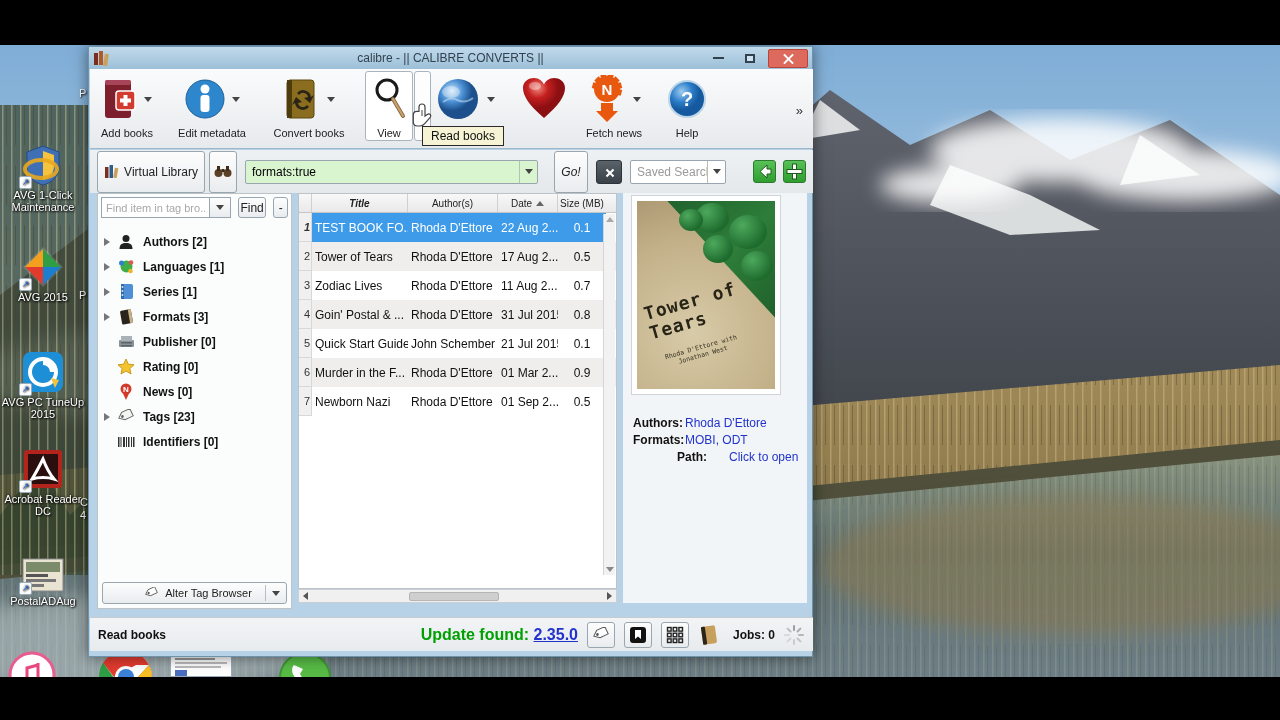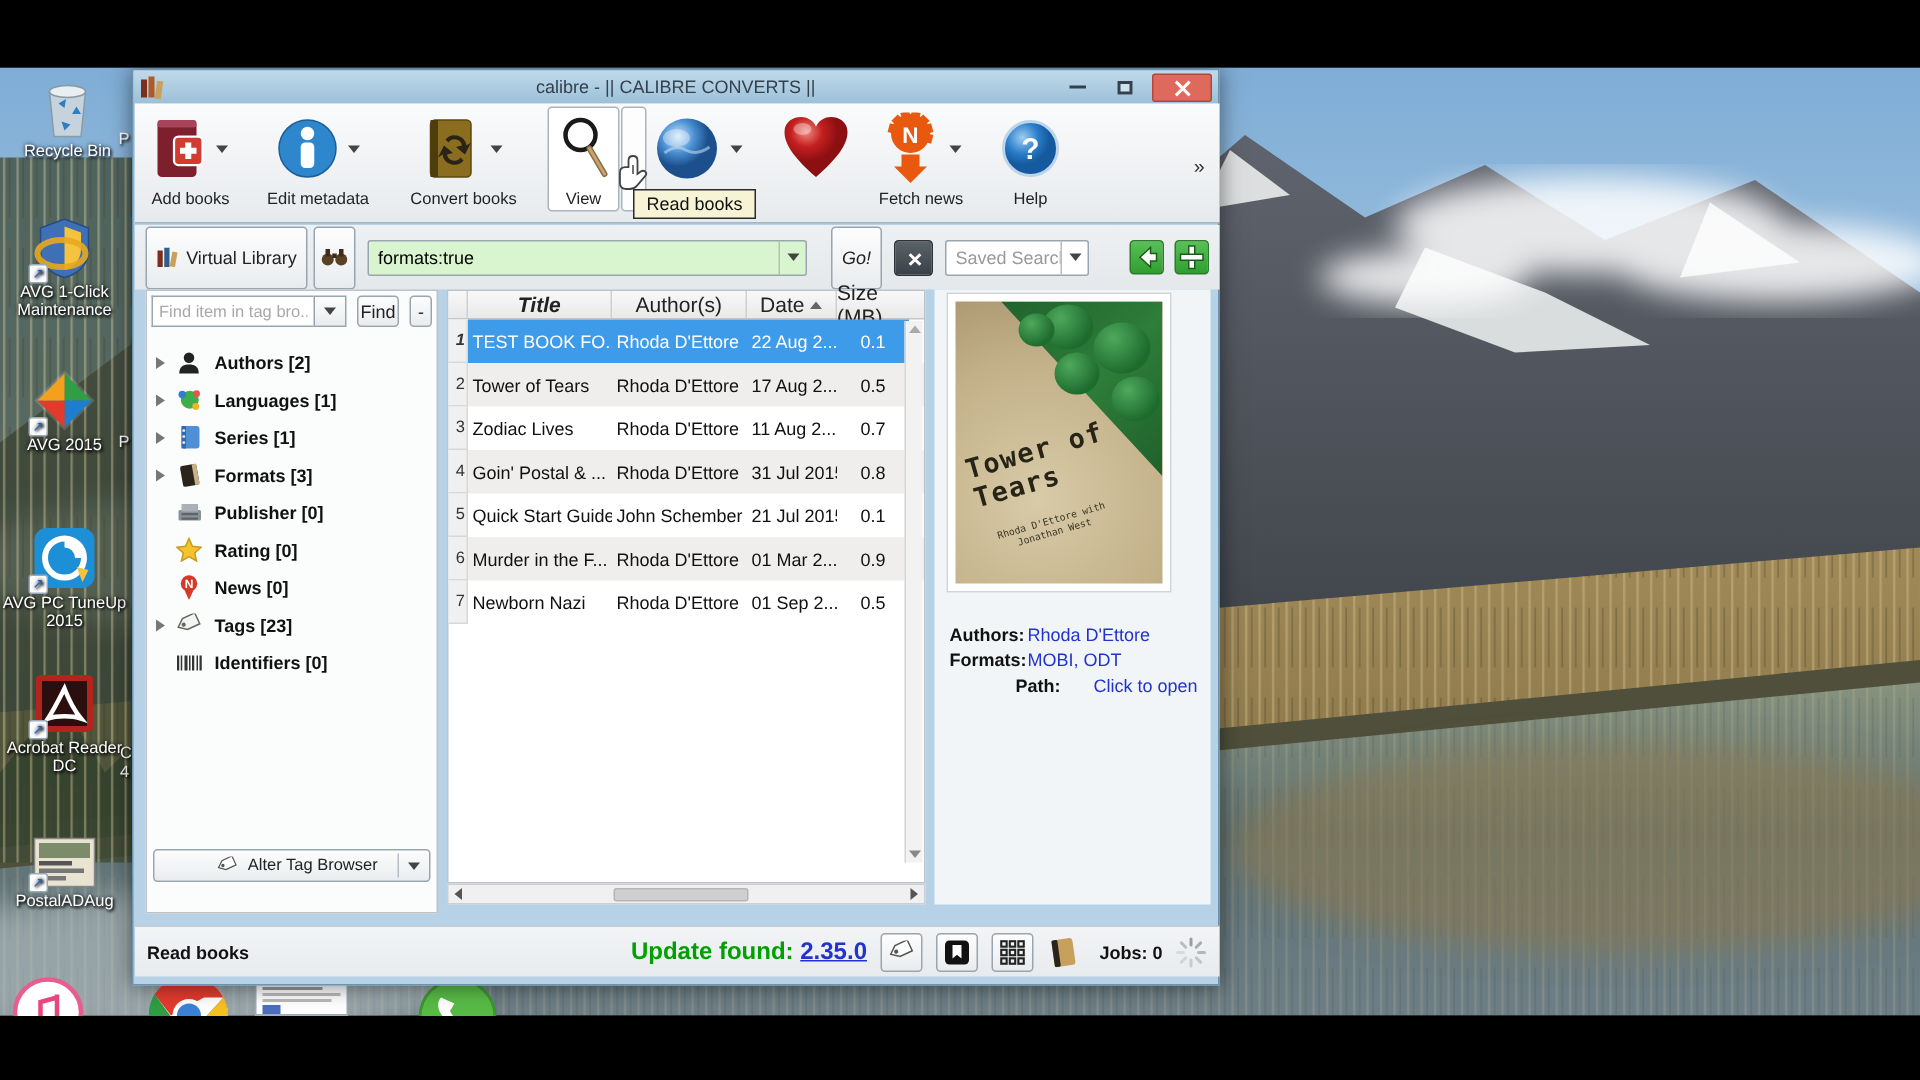--- a/index.html
+++ b/index.html
@@ -91,29 +91,29 @@
   #find-input::placeholder { color:#a8a8a8; }
   #find-arrow { width:24px; height:21px; background:linear-gradient(#fdfdfd,#e9ecef); border:1px solid #9aa6af;
                 display:flex; align-items:center; justify-content:center; }
   #find-btn { width:32px; height:21px; margin-left:7px; }
   #minus-btn { width:16px; height:21px; margin-left:7px; }
   .tree { margin-top:8px; }
   .titem { display:flex; align-items:center; height:25px; font-size:12px; font-weight:bold; color:#111; }
   .titem .arrow { width:18px; display:flex; justify-content:center; }
   .exp { width:0;height:0;border-top:4px solid transparent;border-bottom:4px solid transparent;border-left:6px solid #777; }
   .titem .ticon { width:20px; height:18px; margin-right:7px; display:flex; align-items:center; justify-content:center; }
-  #alter-btn { position:absolute; left:4px; bottom:20px; width:185px; height:22px; display:flex; align-items:center;padding-left:28px; }
+  #alter-btn { position:absolute; left:4px; bottom:4px; width:185px; height:22px; display:flex; align-items:center;padding-left:28px; }
   #alter-btn .lblc { flex:1; display:flex; align-items:center; justify-content:center; gap:6px; font-size:11px; }
   #alter-btn .sep { width:1px; height:16px; background:#b5bec5; }
 
   
   #center { position:absolute; left:208px; top:0; width:319px; height:410px; }
   #grid { position:absolute; left:0; top:0; width:319px; height:396px; background:#fff; border:1px solid #bcc4ca; }
   #ghead { display:flex; height:19px; background:linear-gradient(#f8f8f8,#e9e9e9); border-bottom:1px solid #c5c5c5;
-           font-size:14px; color:#222; }
+           font-size:10px; color:#222; }
   .hc { display:flex; align-items:center; justify-content:center; border-right:1px solid #d0d0d0; }
   .hc.title { font-weight:bold; font-style:italic; }
   .c-num{width:13px;} .c-title{width:96px;} .c-auth{width:90px;} .c-date{width:60px;} .c-size{width:48px;}
   .sortup { width:0;height:0;border-left:4px solid transparent;border-right:4px solid transparent;
             border-bottom:5px solid #666; margin-left:4px; }
   .brow { display:flex; height:29px; font-size:12px; color:#111; align-items:stretch; }
   .brow .cell { display:flex; align-items:center; padding:0 3px; white-space:nowrap; overflow:hidden; }
   .brow .num { width:13px; background:#f0f0f0; border-right:1px solid #d8d8d8; border-bottom:1px solid #d8d8d8;
                justify-content:flex-end; font-size:11px; color:#333; padding:0 1px; }
   .brow.alt  { background:#efeeec; }
@@ -217,30 +217,20 @@
     <path d="M0,534 L1280,410 L1280,632 L0,632 Z" fill="url(#wg)"></path>
     <path d="M0,534 L1280,410 L1280,632 L0,632 Z" fill="url(#trunks)" opacity=".25"></path>
     <g filter="url(#blur10)">
       <ellipse cx="1080" cy="520" rx="260" ry="70" fill="#8d7a4e" opacity=".55"></ellipse>
       <ellipse cx="120" cy="600" rx="200" ry="50" fill="#cfd8d8" opacity=".45"></ellipse>
     </g>
     <rect x="0" y="60" width="95" height="470" fill="#3c4a36" opacity=".75"></rect>
     <rect x="0" y="60" width="95" height="470" fill="url(#trunks)" opacity=".6"></rect>
   </svg>
 
-  <div class="dicon" style="left:2px; top:4px;">
-    <div class="art">
-      <svg width="44" height="44" viewBox="0 0 44 44">
-        <path d="M10 12 L34 12 L31 42 L13 42 Z" fill="#cfd8dd" opacity=".9" stroke="#8a99a1"></path>
-        <ellipse cx="22" cy="12" rx="12" ry="4" fill="#e8eef1" stroke="#8a99a1"></ellipse>
-        <path d="M16 20 l5 -3 l-1 6 z M28 22 l3 5 l-6 0 z M18 32 l6 2 l-4 4 z" fill="#2d7fc4"></path>
-      </svg>
-    </div>
-    <div>Recycle Bin</div>
-  </div>
 
   <div class="dicon" style="left:0px; top:98px;">
     <div class="art">
       <svg width="44" height="44" viewBox="0 0 44 44">
         <path d="M22 3 L38 9 L38 24 C38 34 30 40 22 42 C14 40 6 34 6 24 L6 9 Z" fill="#3f6fb5" stroke="#274b80"></path>
         <path d="M22 8 L33 12 L33 23 C33 31 27 36 22 37 Z" fill="#f5c33d"></path>
         <ellipse cx="20" cy="26" rx="16" ry="9" fill="none" stroke="#e8a81e" stroke-width="4" opacity=".9"></ellipse>
       </svg>
       <div class="shortcut-badge">↗</div>
     </div>

